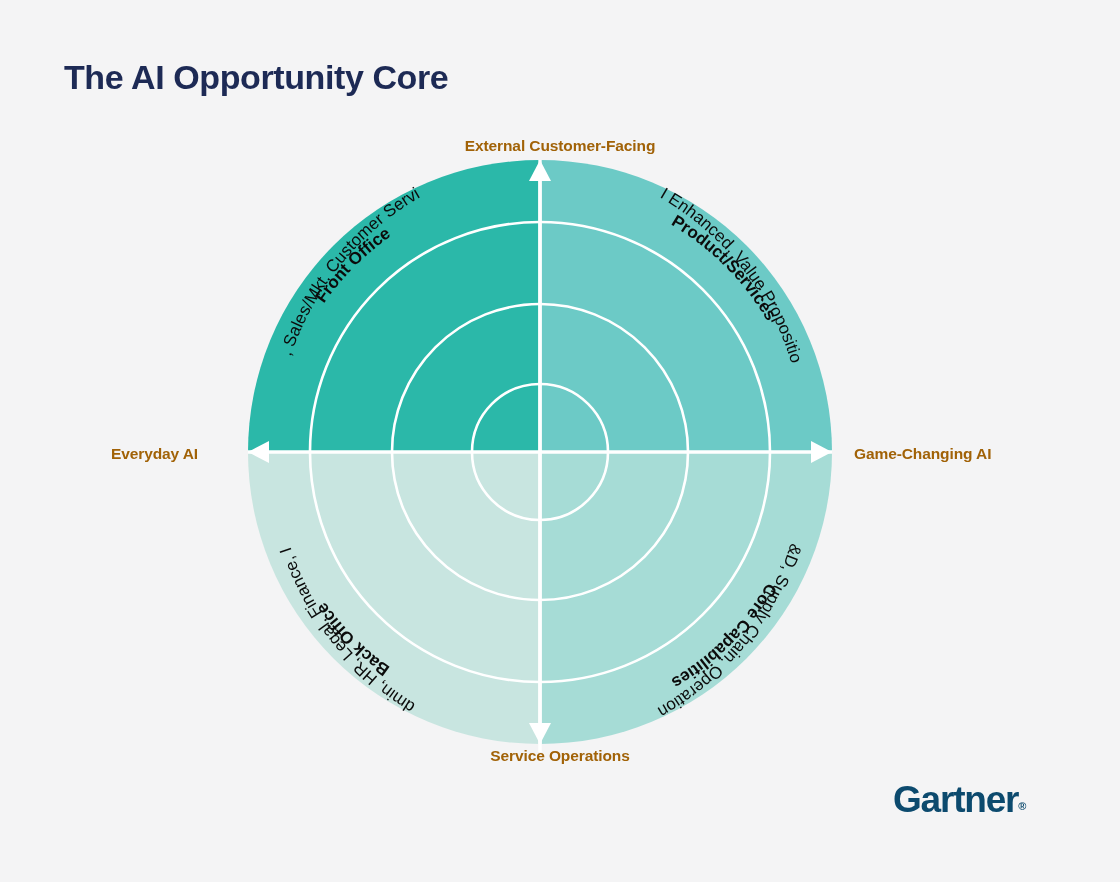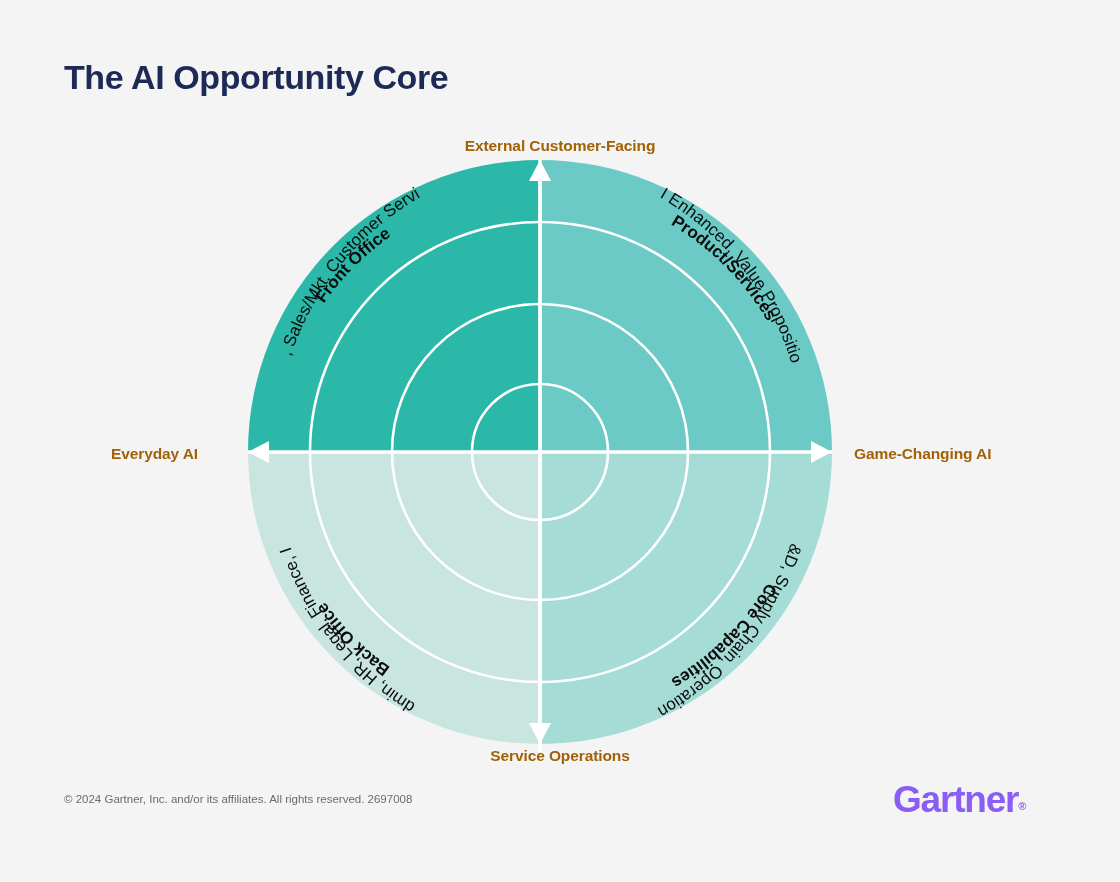--- a/index.html
+++ b/index.html
@@ -52,21 +52,21 @@
     font-size: 11.5px;
     line-height: 16px;
     color: #6b6b70;
   }
   #logo {
     position: absolute;
     left: 893px;
     top: 779px;
     font-size: 37px;
     font-weight: bold;
-    color: #8b5cf6;
+    color: #0c4a6e;
     letter-spacing: -1.2px;
   }
   #logo .reg {
     font-size: 11px;
     vertical-align: baseline;
     letter-spacing: 0;
     position: relative;
     top: -2px;
   }
   .curved-bold { font-weight: bold; font-size: 17px; }
@@ -155,18 +155,17 @@
       </text>
     </g>
   </svg>
 
   <div class="axis-label" id="label-top">External Customer-Facing</div>
   <div class="axis-label" id="label-bottom">Service Operations</div>
   <div class="axis-label" id="label-left">Everyday AI</div>
   <div class="axis-label" id="label-right">Game-Changing AI</div>
 
   <div id="footer">
-    <div>© 2024 Gartner, Inc. and/or its affiliates. All rights reserved. 2697008</div>
   </div>
 
   <div id="logo"><span>Gartner</span><span class="reg">®</span></div>
 
 </div>
 
 </body></html>

